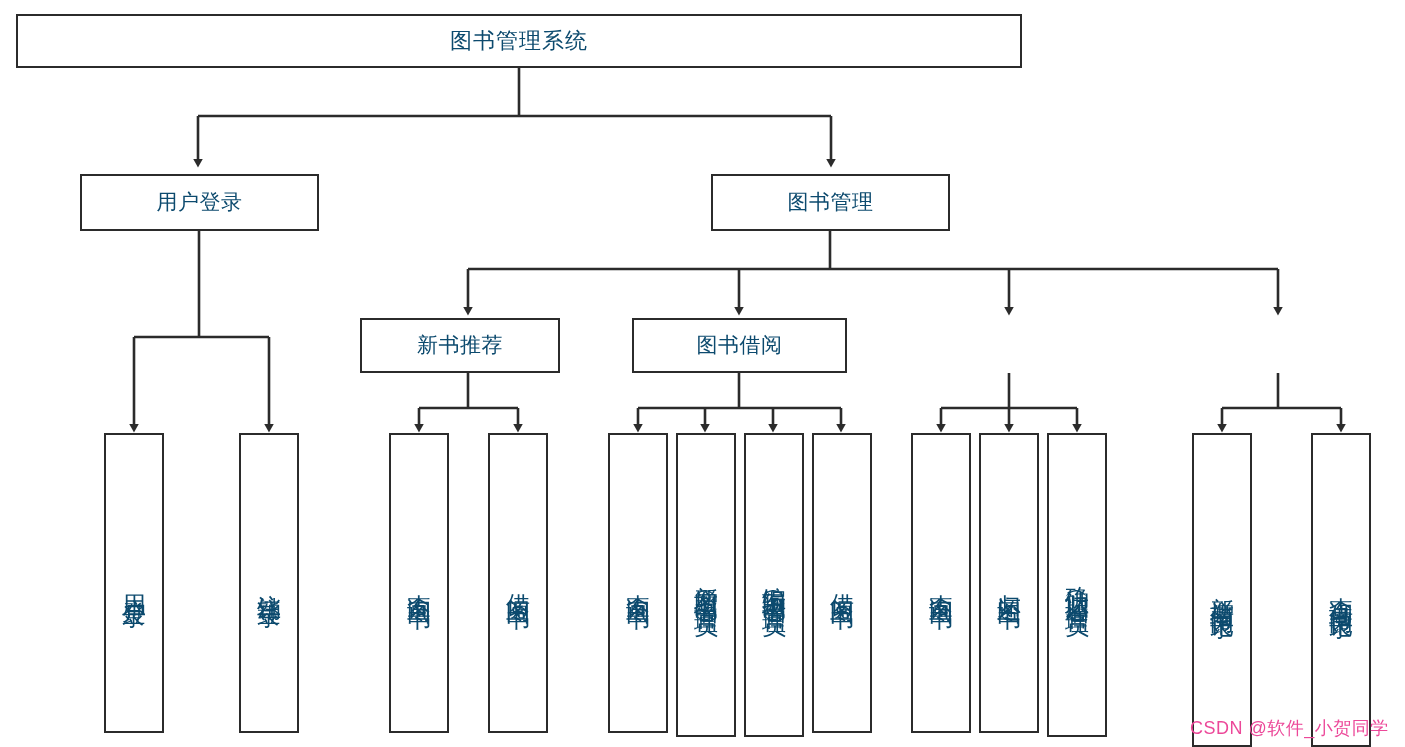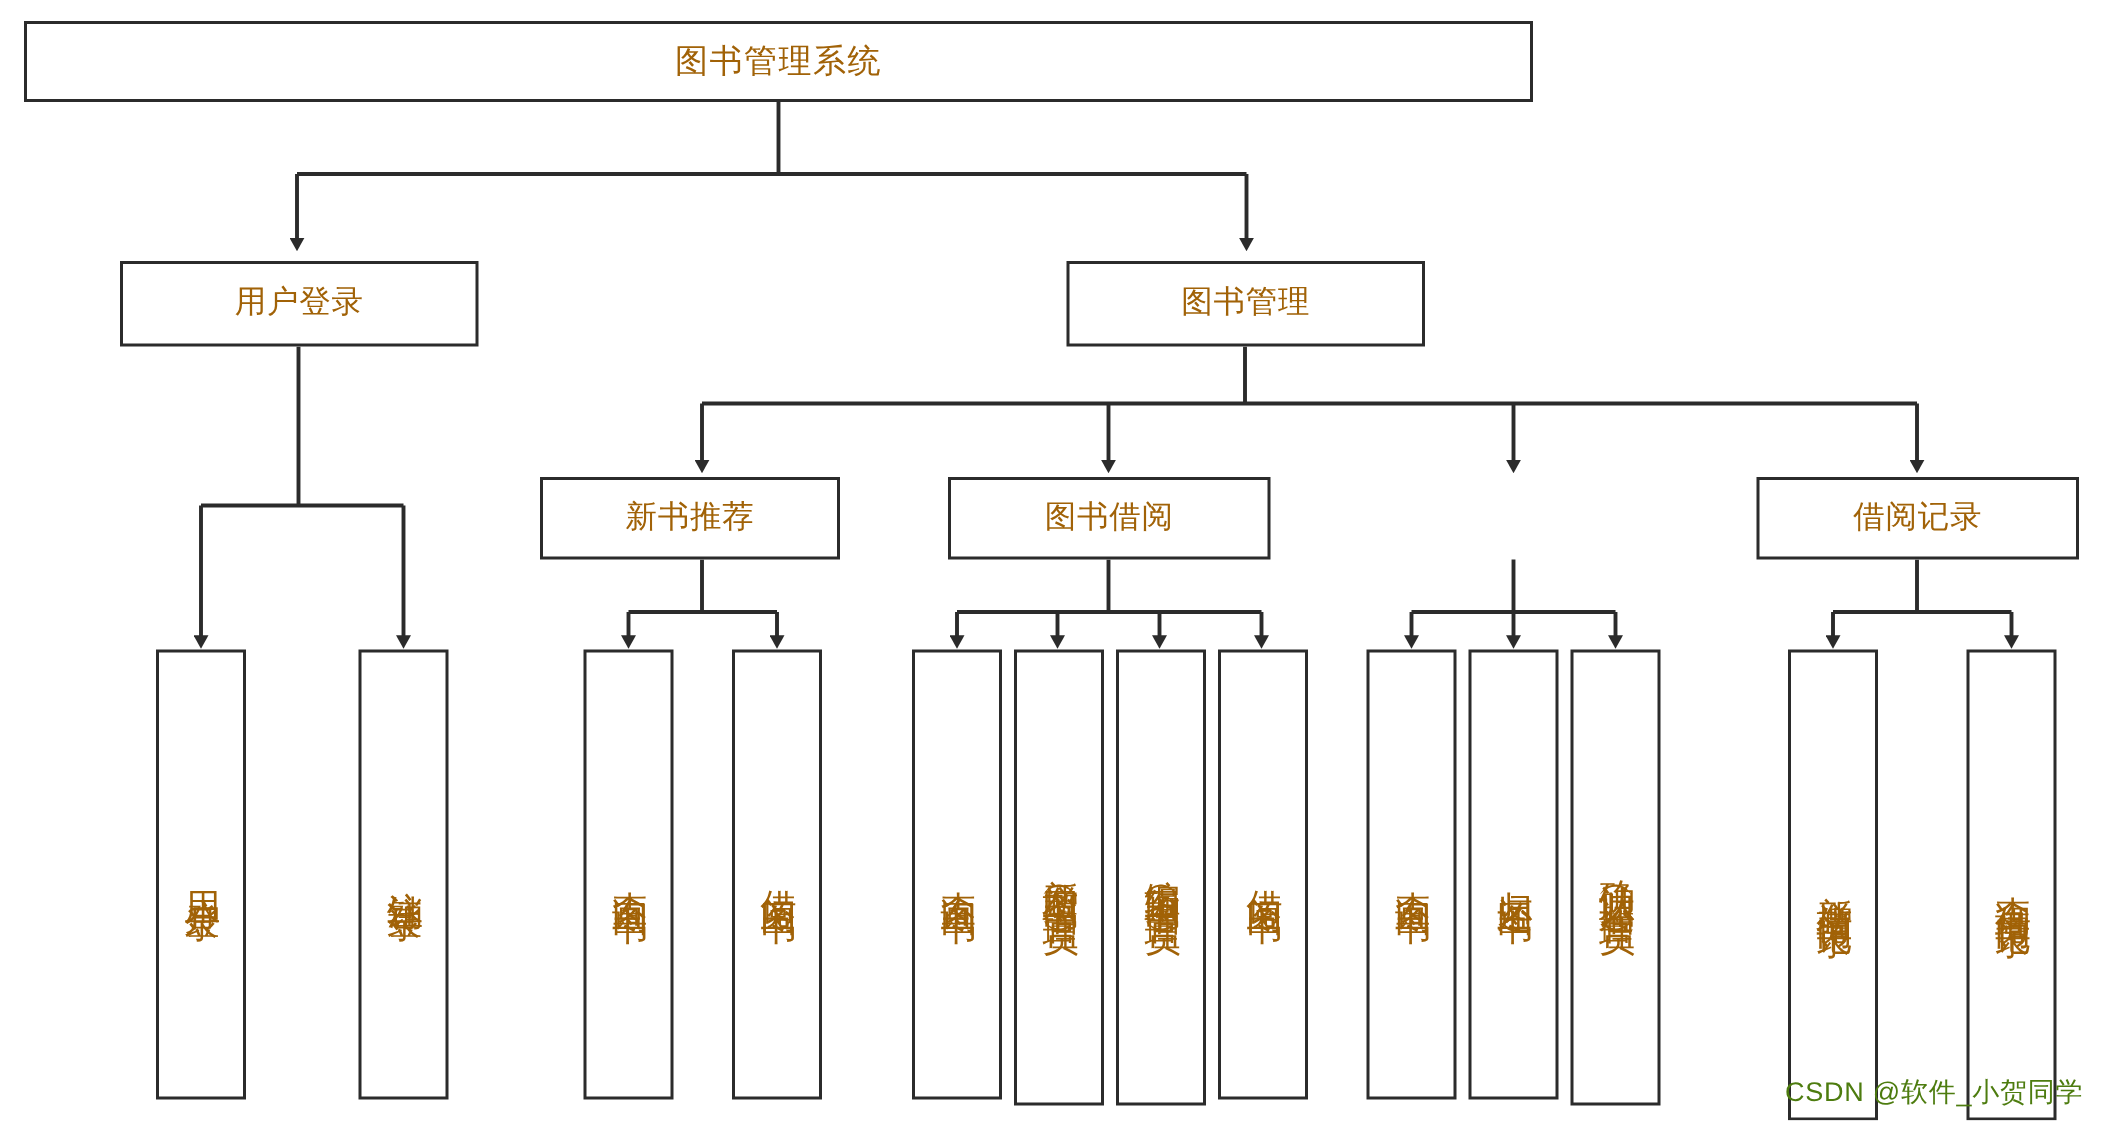--- a/index.html
+++ b/index.html
@@ -27,21 +27,21 @@
     pointer-events: none;
   }
   .node {
     position: absolute;
     box-sizing: border-box;
     border: 2px solid #2b2b2b;
     background: #ffffff;
     display: flex;
     align-items: center;
     justify-content: center;
-    color: #a16207;
+    color: #0c4a6e;
   }
   .node .label {
     display: block;
     text-align: center;
     line-height: 1.18;
     white-space: nowrap;
   }
   
   .node.horiz .label {
     font-size: 21px;
@@ -59,21 +59,21 @@
   .node.vert .label {
     writing-mode: vertical-rl;
     text-orientation: upright;
     font-size: 24px;
     line-height: 1.0;
     letter-spacing: 4px;
     white-space: nowrap;
   }
   .watermark {
     position: absolute;
-    color: #4d7c0f;
+    color: #ec4899;
     font-size: 18px;
     letter-spacing: 0.5px;
     white-space: nowrap;
     font-family: "Liberation Sans", "DejaVu Sans", sans-serif;
   }
 </style>
 </head>
 <body>
 
 <div id="canvas">
@@ -142,23 +142,20 @@
 
   <div class="node horiz" style="left:360px; top:318px; width:200px; height:55px;">
     <span class="label">新书推荐</span>
   </div>
 
   <div class="node horiz" style="left:632px; top:318px; width:215px; height:55px;">
     <span class="label">图书借阅</span>
   </div>
 
 
-  <div class="node horiz" style="left:1171px; top:318px; width:215px; height:55px;">
-    <span class="label">借阅记录</span>
-  </div>
 
   <div class="node vert" style="left:104px; top:433px; width:60px; height:300px;">
     <span class="label">用户登录</span>
   </div>
 
   <div class="node vert" style="left:239px; top:433px; width:60px; height:300px;">
     <span class="label">注销登录</span>
   </div>
 
   <div class="node vert" style="left:389px; top:433px; width:60px; height:300px;">

